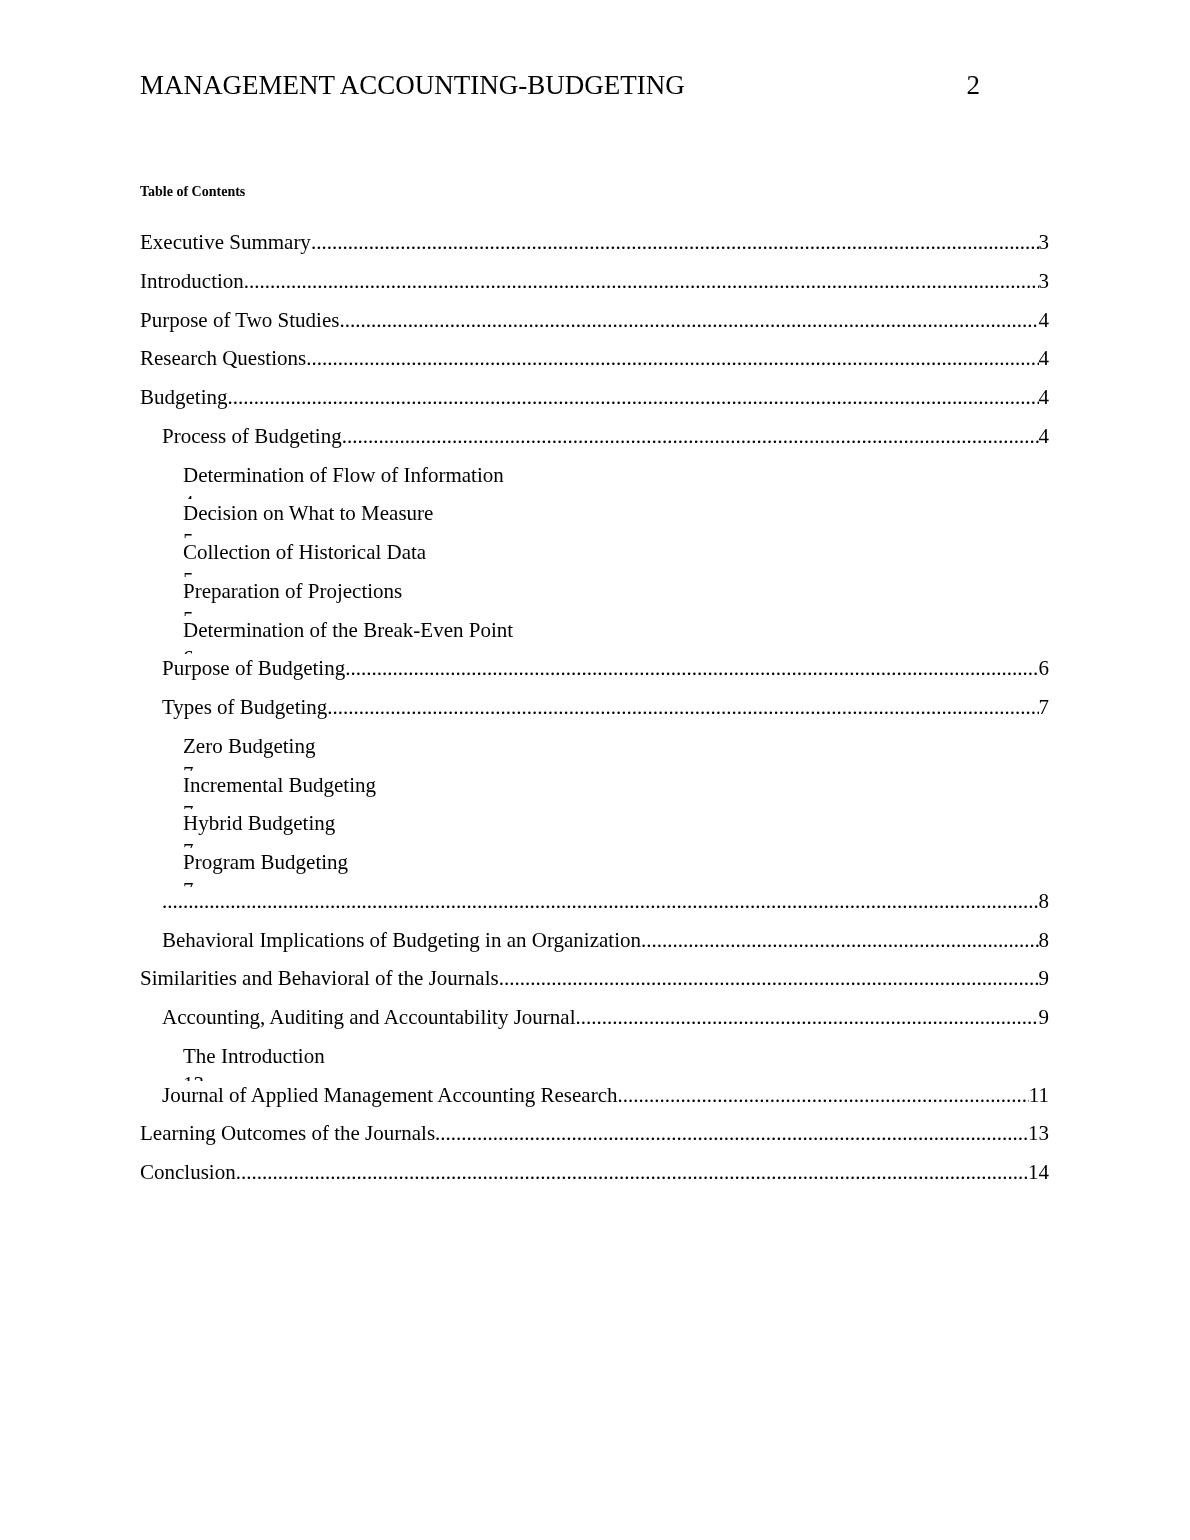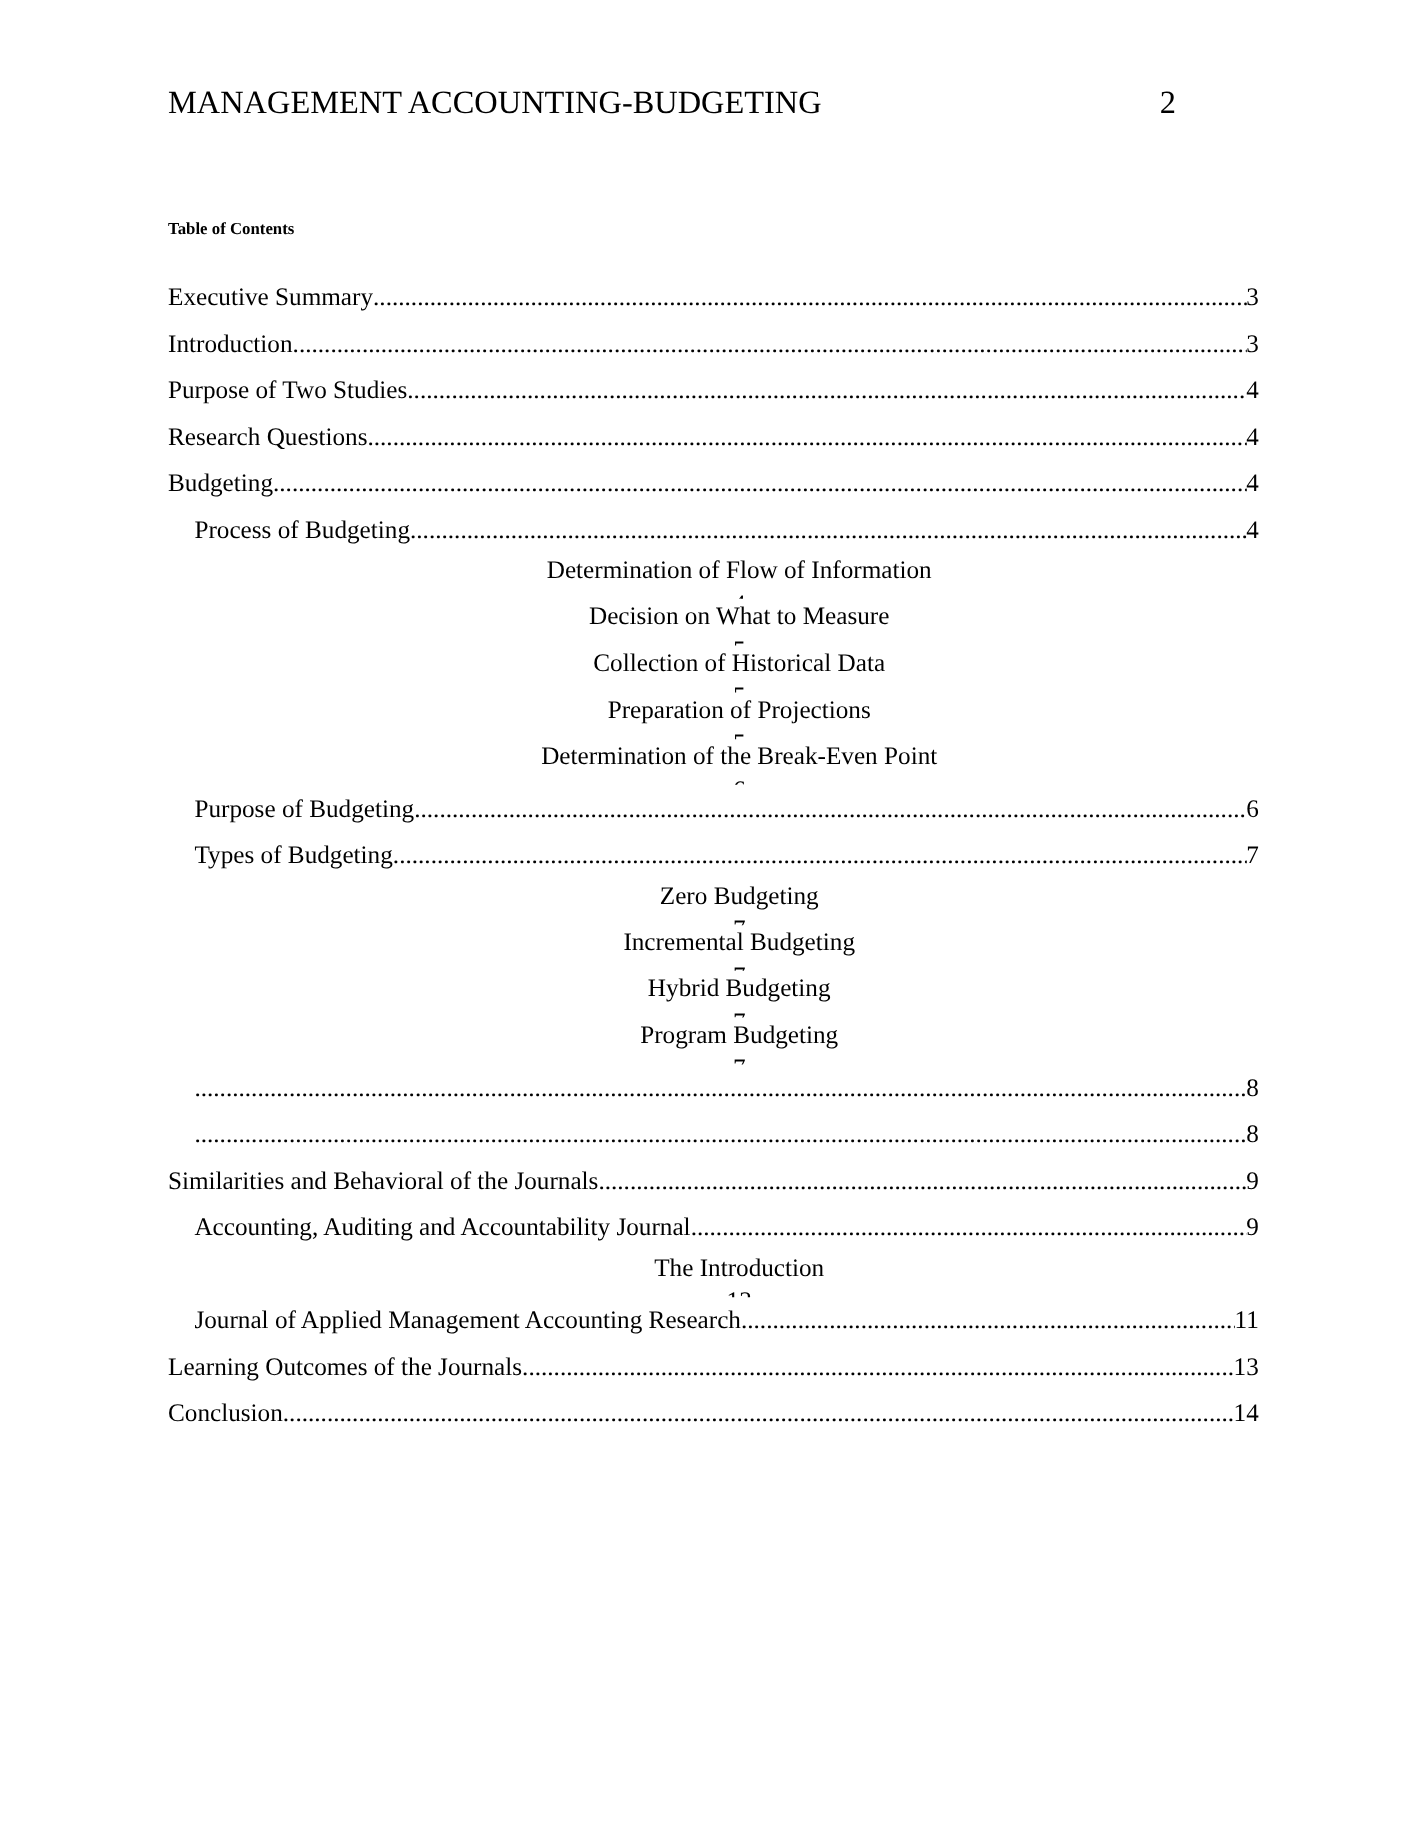--- a/index.html
+++ b/index.html
@@ -5,21 +5,21 @@
     html, body { margin: 0; padding: 0; background: #ffffff; }
     body { width: 1190px; height: 1540px; position: relative; overflow: hidden;
            font-family: "Liberation Serif", serif; color: #000; }
     .header { position: absolute; top: 70px; left: 140px; width: 840px; height: 28px;
               font-size: 27px; }
     .header .title { position: absolute; left: 0; top: 0; }
     .header .page-no { position: absolute; right: 0; top: 0; }
     .toc-heading { position: absolute; top: 184px; left: 140px; font-size: 14px; font-weight: bold; }
     .toc { position: absolute; top: 228px; left: 140px; width: 909px; margin: 0; padding: 0; list-style: none; }
     .toc li { position: relative; height: 38.75px; font-size: 21px; line-height: 28px;
-              display: flex; align-items: center; white-space: nowrap; overflow: hidden; }
+              display: flex; align-items: flex-start; white-space: nowrap; overflow: hidden; }
     .toc li.l1 { padding-left: 0; }
     .toc li.l2 { padding-left: 22px; }
     .toc li.l3 { padding-left: 43px; flex-direction: column; }
     .toc .label { flex: 0 0 auto; }
     .toc .leader { flex: 1 1 auto; overflow: hidden; white-space: nowrap; }
     .toc .leader::after { content: "........................................................................................................................................................................................................................................................................................................"; letter-spacing: 0; }
     .toc .page { flex: 0 0 auto; }
   </style>
 </head>
 <body>
@@ -115,20 +115,21 @@
   <li class="l3">
       <span class="label">Program Budgeting</span>
       <span class="leader"></span>
       <span class="page">7</span>
     </li>
   <li class="l2">
       <span class="leader"></span>
       <span class="page">8</span>
     </li>
   <li class="l2">
+      <span class="label">Behavioral Implications of Budgeting in an Organization</span>
       <span class="leader"></span>
       <span class="page">8</span>
     </li>
   <li class="l1">
       <span class="label">Similarities and Behavioral of the Journals</span>
       <span class="leader"></span>
       <span class="page">9</span>
     </li>
   <li class="l2">
       <span class="label">Accounting, Auditing and Accountability Journal</span>

